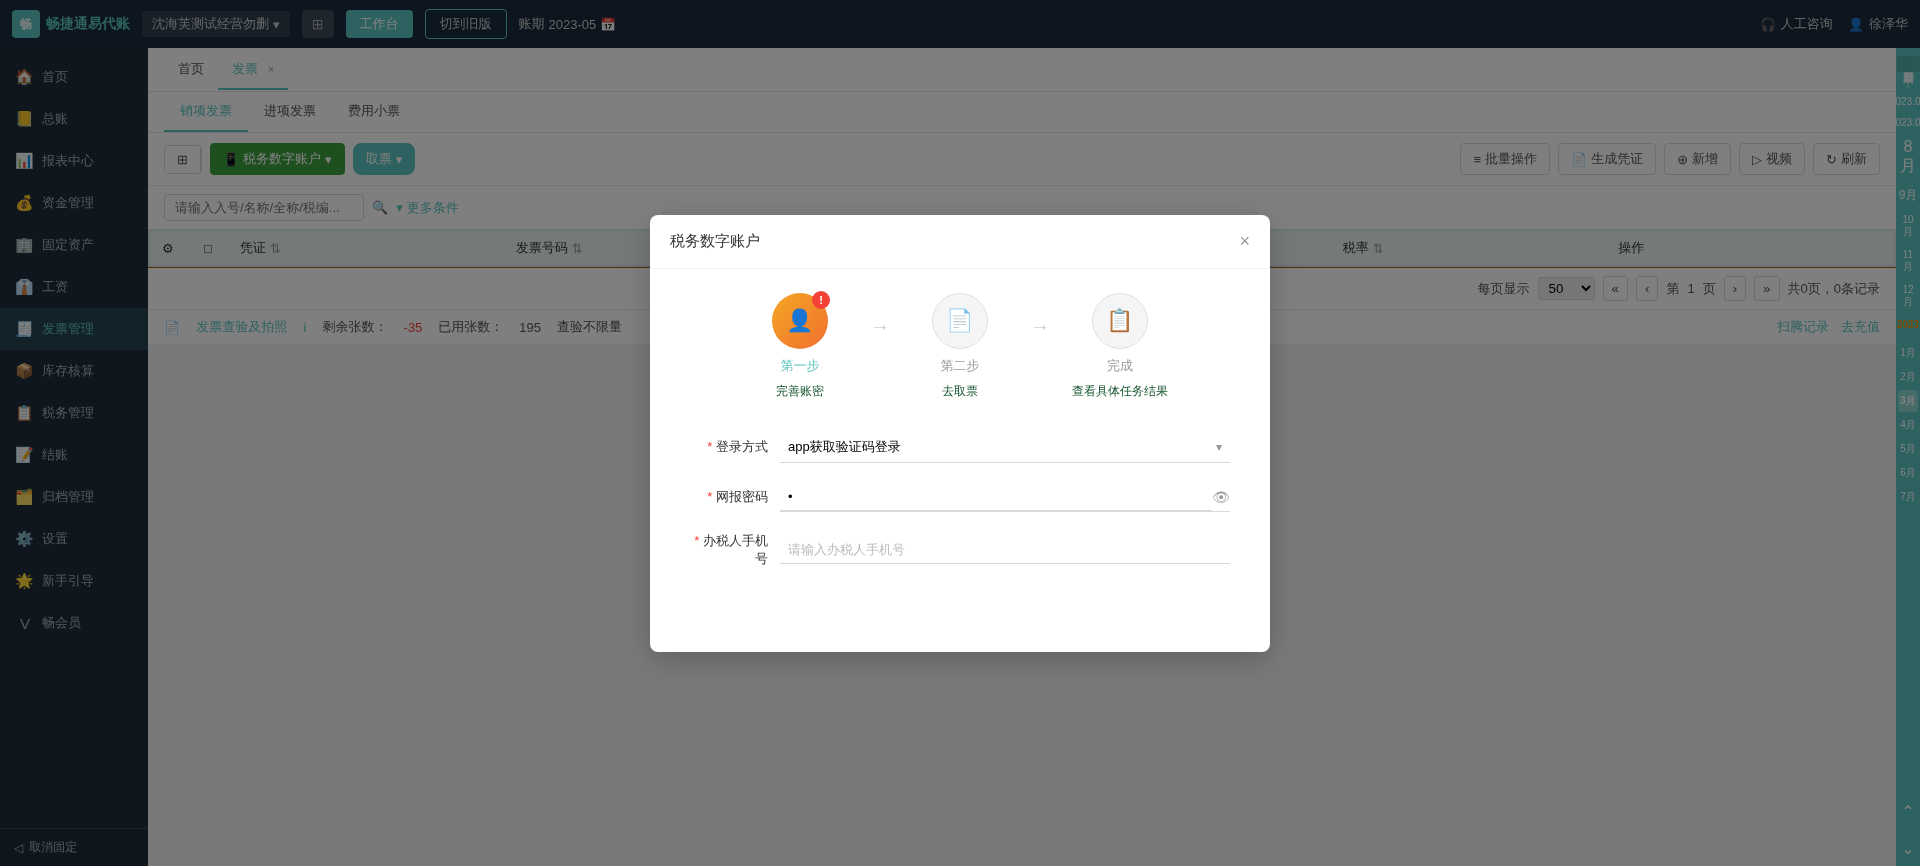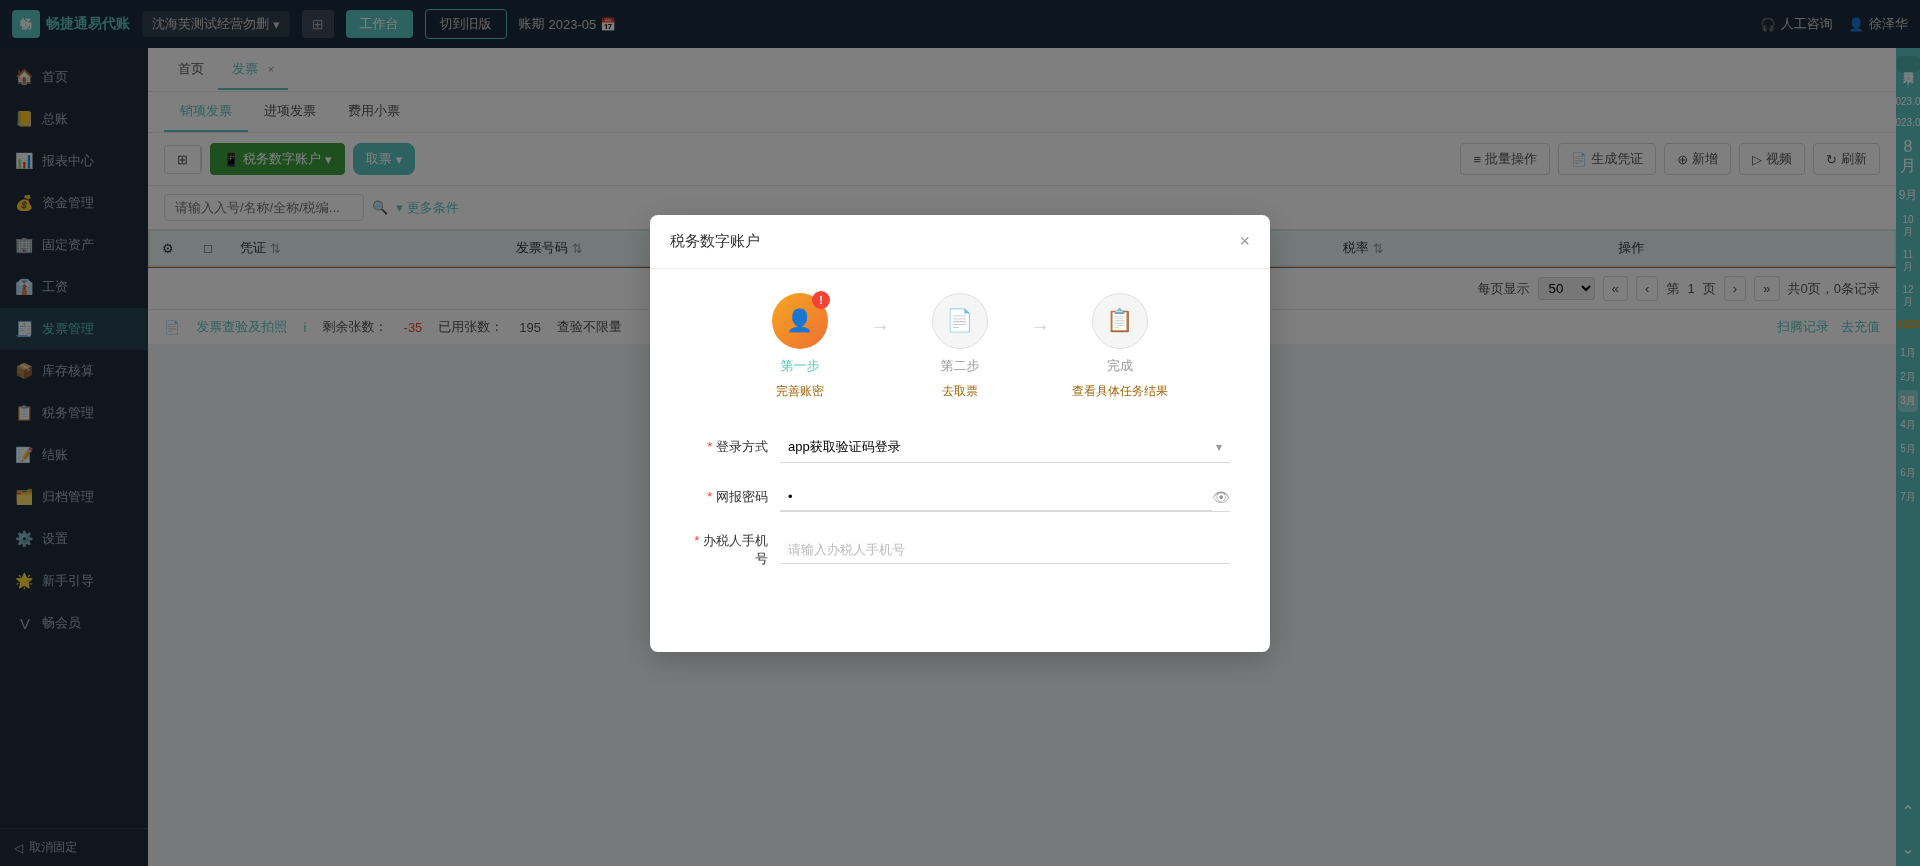--- a/index.html
+++ b/index.html
@@ -68,21 +68,21 @@
 
     
     .steps { display: flex; align-items: flex-start; justify-content: center; gap: 0; margin-bottom: 32px; }
     .step { display: flex; flex-direction: column; align-items: center; gap: 8px; width: 140px; }
     .step-circle { width: 56px; height: 56px; border-radius: 50%; display: flex; align-items: center; justify-content: center; position: relative; }
     .step-circle.active { background: linear-gradient(135deg, #f5a623, #f07030); }
     .step-circle.inactive { background: #f5f5f5; border: 1px solid #e0e0e0; }
     .step-badge { position: absolute; top: -2px; right: -2px; width: 18px; height: 18px; background: #f44336; border-radius: 50%; display: flex; align-items: center; justify-content: center; color: white; font-size: 11px; font-weight: bold; }
     .step-label { font-size: 13px; font-weight: 500; color: #5bc4c0; }
     .step-label.inactive { color: #999; }
-    .step-desc { font-size: 12px; color: #a16207; }
+    .step-desc { font-size: 12px; color: #14532d; }
     .step-arrow { padding-top: 20px; color: #d0d0d0; font-size: 20px; }
 
     
     .form-row { display: flex; align-items: center; margin-bottom: 20px; gap: 0; }
     .form-label { width: 90px; font-size: 13px; color: #333; text-align: right; padding-right: 12px; flex-shrink: 0; }
     .form-control { flex: 1; border: none; border-bottom: 1px solid #d9d9d9; padding: 6px 8px; font-size: 13px; outline: none; background: transparent; display: flex; align-items: center; justify-content: space-between; cursor: pointer; }
     .form-input { flex: 1; border: none; border-bottom: 1px solid #d9d9d9; padding: 6px 8px; font-size: 13px; outline: none; background: transparent; }
     .form-input::placeholder { color: #bbb; }
     .eye-icon { color: #999; cursor: pointer; font-size: 14px; }
     .dropdown-arrow { color: #999; font-size: 12px; }

